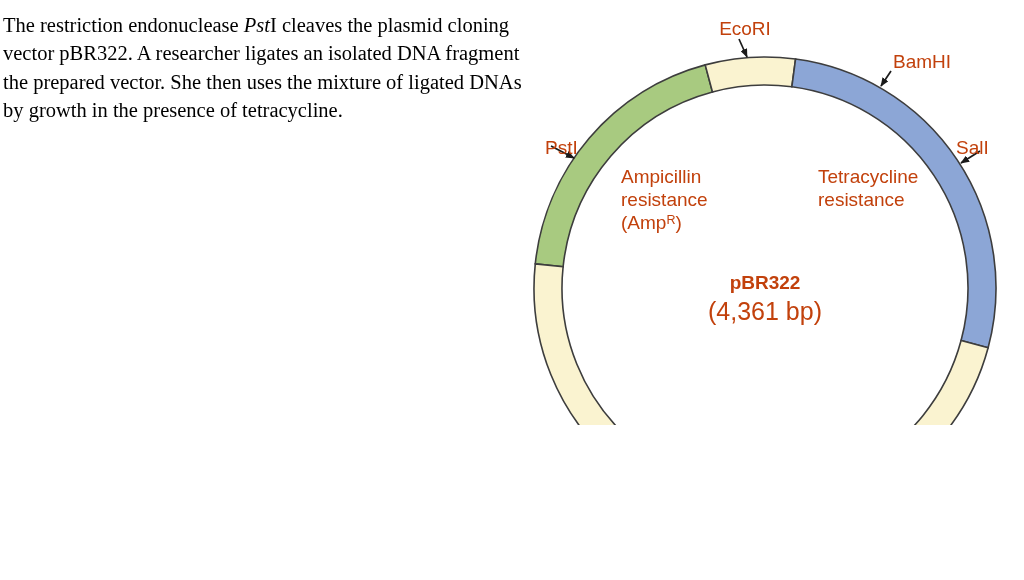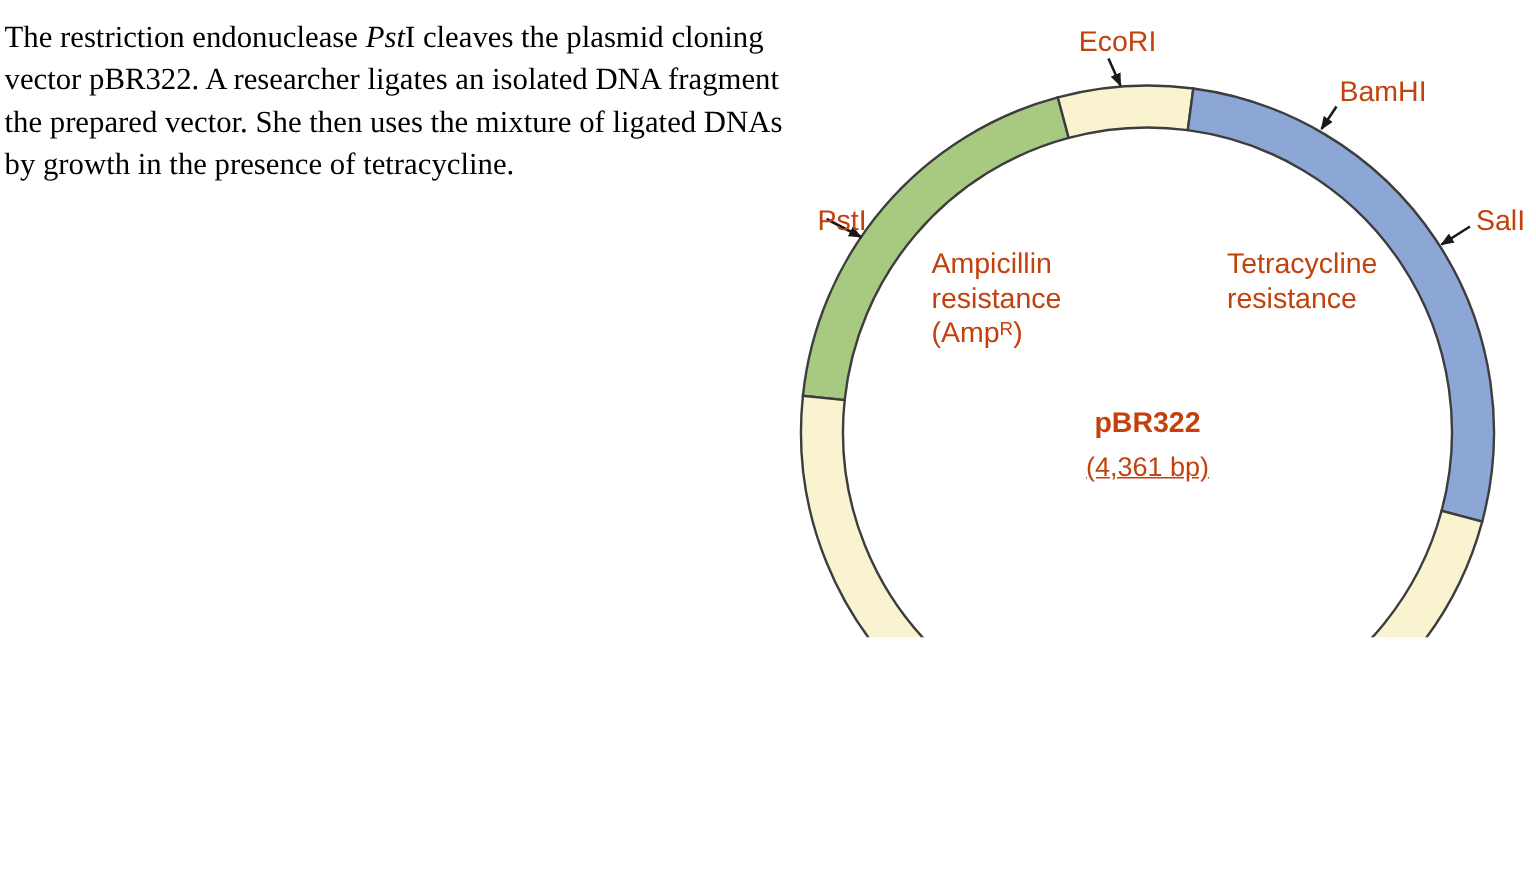--- a/index.html
+++ b/index.html
@@ -10,21 +10,21 @@
            font-size:20.5px;line-height:28.4px;color:#000;}
   #problem .pline{white-space:nowrap;}
   #problem .i{font-style:italic;}
   
   #plasmid-svg{position:absolute;left:0;top:0;}
   
   .dlabel{position:absolute;font-size:19px;line-height:23px;color:#c2410c;white-space:nowrap;}
   .centered{transform:translateX(-50%);}
   .sup{font-size:12.5px;position:relative;top:-5px;}
   .bold{font-weight:bold;}
-  .csize{font-size:18px;text-decoration:underline;}
+  .csize{font-size:25px;}
 </style>
 </head>
 <body>
 
 <div id="figure">
 
   <div id="problem">
       <div class="pline"><span>The restriction endonuclease </span><span class="i">Pst</span><span>I cleaves the plasmid cloning</span></div>
       <div class="pline"><span>vector pBR322. A researcher ligates an isolated DNA fragment</span></div>
       <div class="pline"><span>the prepared vector. She then uses the mixture of ligated DNAs</span></div>
@@ -52,21 +52,21 @@
         <line x1="765" y1="543" x2="765" y2="522" stroke="#1a1a1a" stroke-width="1.7" marker-end="url(#ah)"></line>
         <line x1="551" y1="146" x2="574" y2="158" stroke="#1a1a1a" stroke-width="1.7" marker-end="url(#ah)"></line>
       </g>
   </svg>
 
   <div class="dlabel centered bold" style="left:765px;top:271px;">pBR322</div>
   <div class="dlabel centered csize" style="left:765px;top:300px;">(4,361 bp)</div>
 
 <div class="dlabel centered" style="left: 745px; top: 17px;">EcoRI</div>
     <div class="dlabel" style="left: 893px; top: 50px;">BamHI</div>
-    <div class="dlabel" style="left: 984px; top: 136px;">SalI</div>
+    <div class="dlabel" style="left: 956px; top: 136px;">SalI</div>
     <div class="dlabel centered" style="left: 767px; top: 519px;">PvuII</div>
     <div class="dlabel" style="left: 517px; top: 136px; margin-left: 28px;">PstI</div>
     <div class="dlabel" style="left: 621px; top: 165px;">
       <div><span>Ampicillin</span></div>
       <div><span>resistance</span></div>
       <div><span>(Amp</span><span class="sup">R</span><span>)</span></div>
     </div>
     <div class="dlabel" style="left: 818px; top: 165px;">
       <div><span>Tetracycline</span></div>
       <div><span>resistance</span></div>

